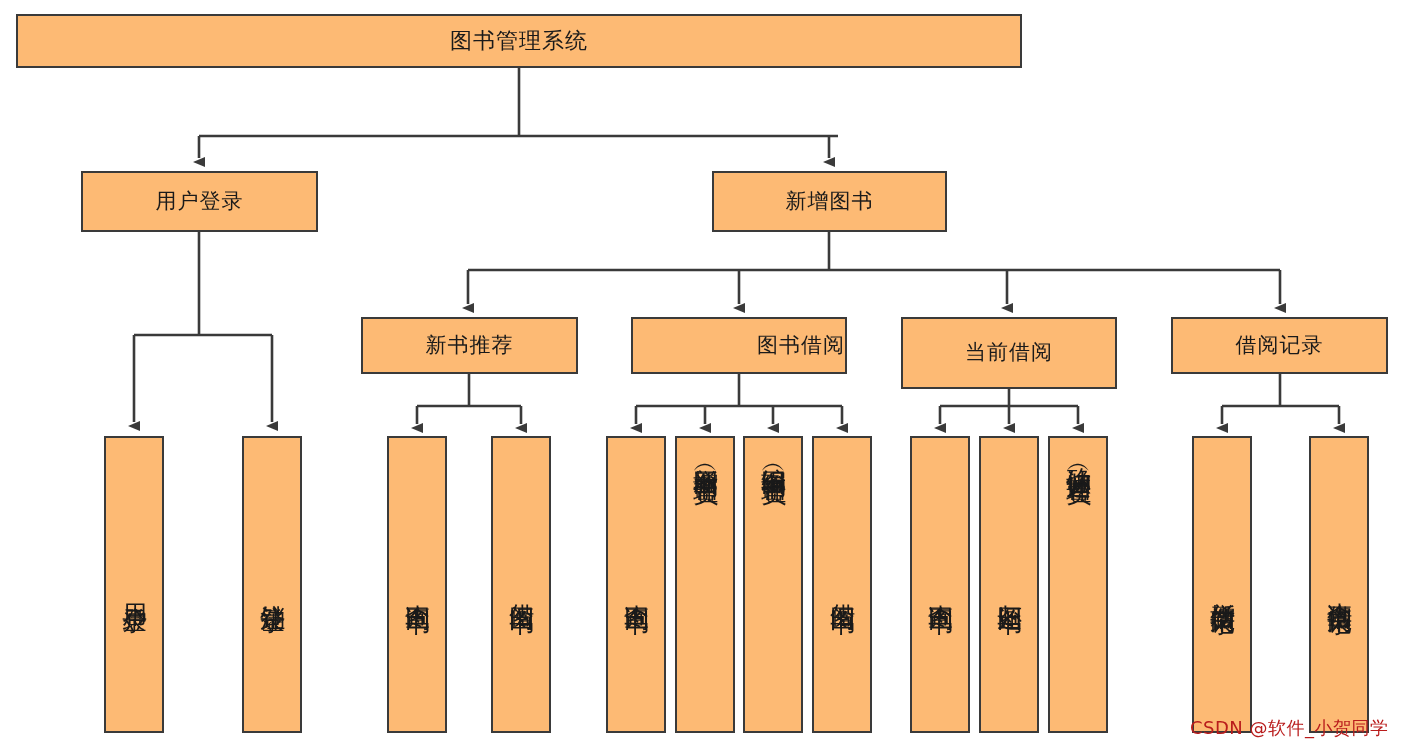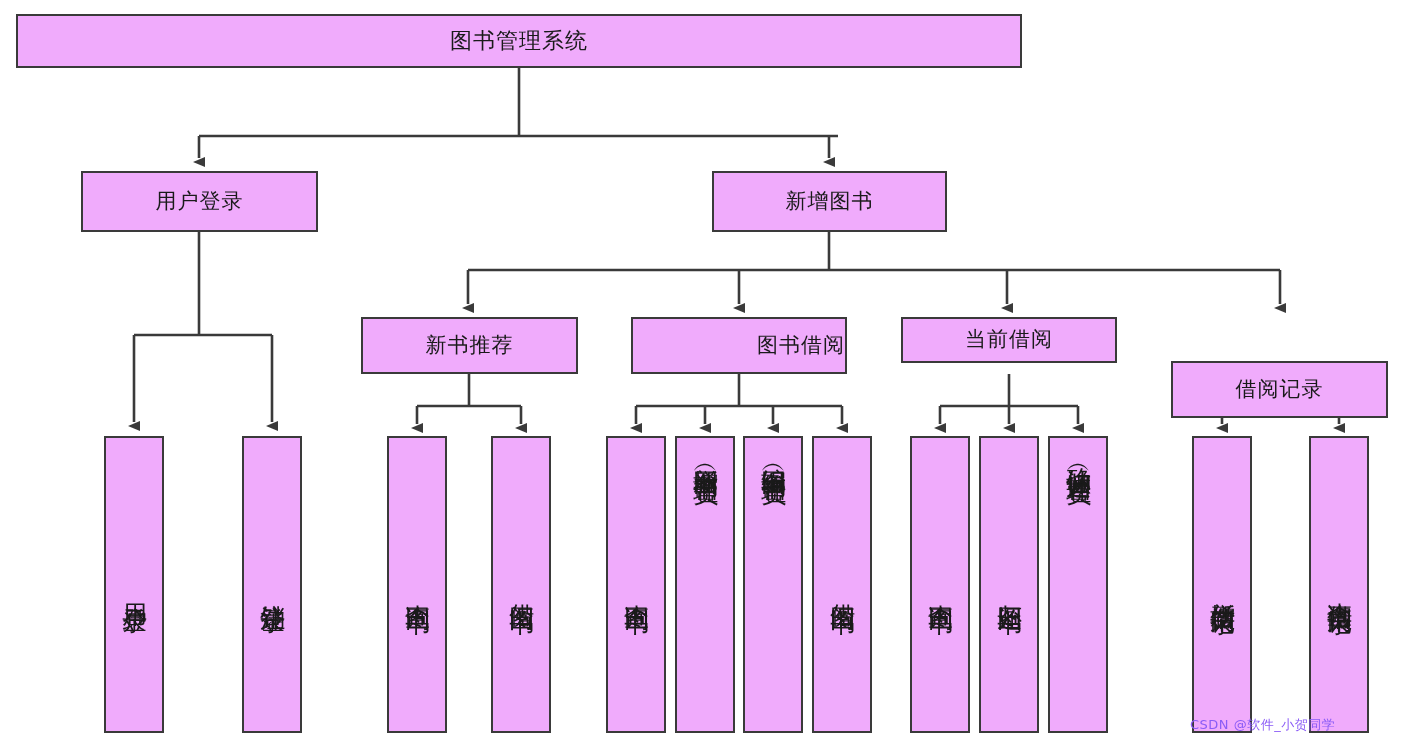--- a/index.html
+++ b/index.html
@@ -23,21 +23,21 @@
     left: 0;
     top: 0;
     width: 1405px;
     height: 747px;
     pointer-events: none;
   }
   .node {
     position: absolute;
     box-sizing: border-box;
     border: 2.5px solid #3a3a3a;
-    background: #f0abfc;
+    background: #fdba74;
     display: flex;
     align-items: center;
     justify-content: center;
     color: #1a1a1a;
   }
   .node.horiz {
     font-size: 21px;
     letter-spacing: 1px;
     line-height: 1.1;
   }
@@ -64,22 +64,22 @@
     height: 100%;
     align-items: center;
     justify-content: center;
   }
   .leaf-inner.topalign {
     align-items: flex-start;
     padding-top: 4px;
   }
   .watermark {
     position: absolute;
-    font-size: 13px;
-    color: #8b5cf6;
+    font-size: 18px;
+    color: #b91c1c;
     white-space: nowrap;
     letter-spacing: 0.5px;
   }
 </style>
 </head>
 <body>
 
 <div id="canvas">
 
   <svg id="edges" viewBox="0 0 1405 747">
@@ -142,24 +142,24 @@
   <div class="node horiz" style="left:712px; top:171px; width:235px; height:61px;">
     <span>新增图书</span>
   </div>
 
   <div class="node horiz" style="left:361px; top:317px; width:217px; height:57px;">
     <span>新书推荐</span>
   </div>
   <div class="node horiz" style="left:631px; top:317px; width:216px; height:57px;justify-content:flex-end;">
     <span>图书借阅</span>
   </div>
-  <div class="node horiz" style="left:901px; top:317px; width:216px; height:46px;">
+  <div class="node horiz" style="left:901px; top:317px; width:216px; height:72px;">
     <span>当前借阅</span>
   </div>
-  <div class="node horiz" style="left:1171px; top:317px; width:217px; height:57px;margin-top:44px;">
+  <div class="node horiz" style="left:1171px; top:317px; width:217px; height:57px;">
     <span>借阅记录</span>
   </div>
 
   <div class="node leaf" style="left:104px; top:436px; width:60px; height:297px;">
     <div class="leaf-inner">
       <span class="vtext">用户登录</span>
     </div>
   </div>
   <div class="node leaf" style="left:242px; top:436px; width:60px; height:297px;">
     <div class="leaf-inner">

